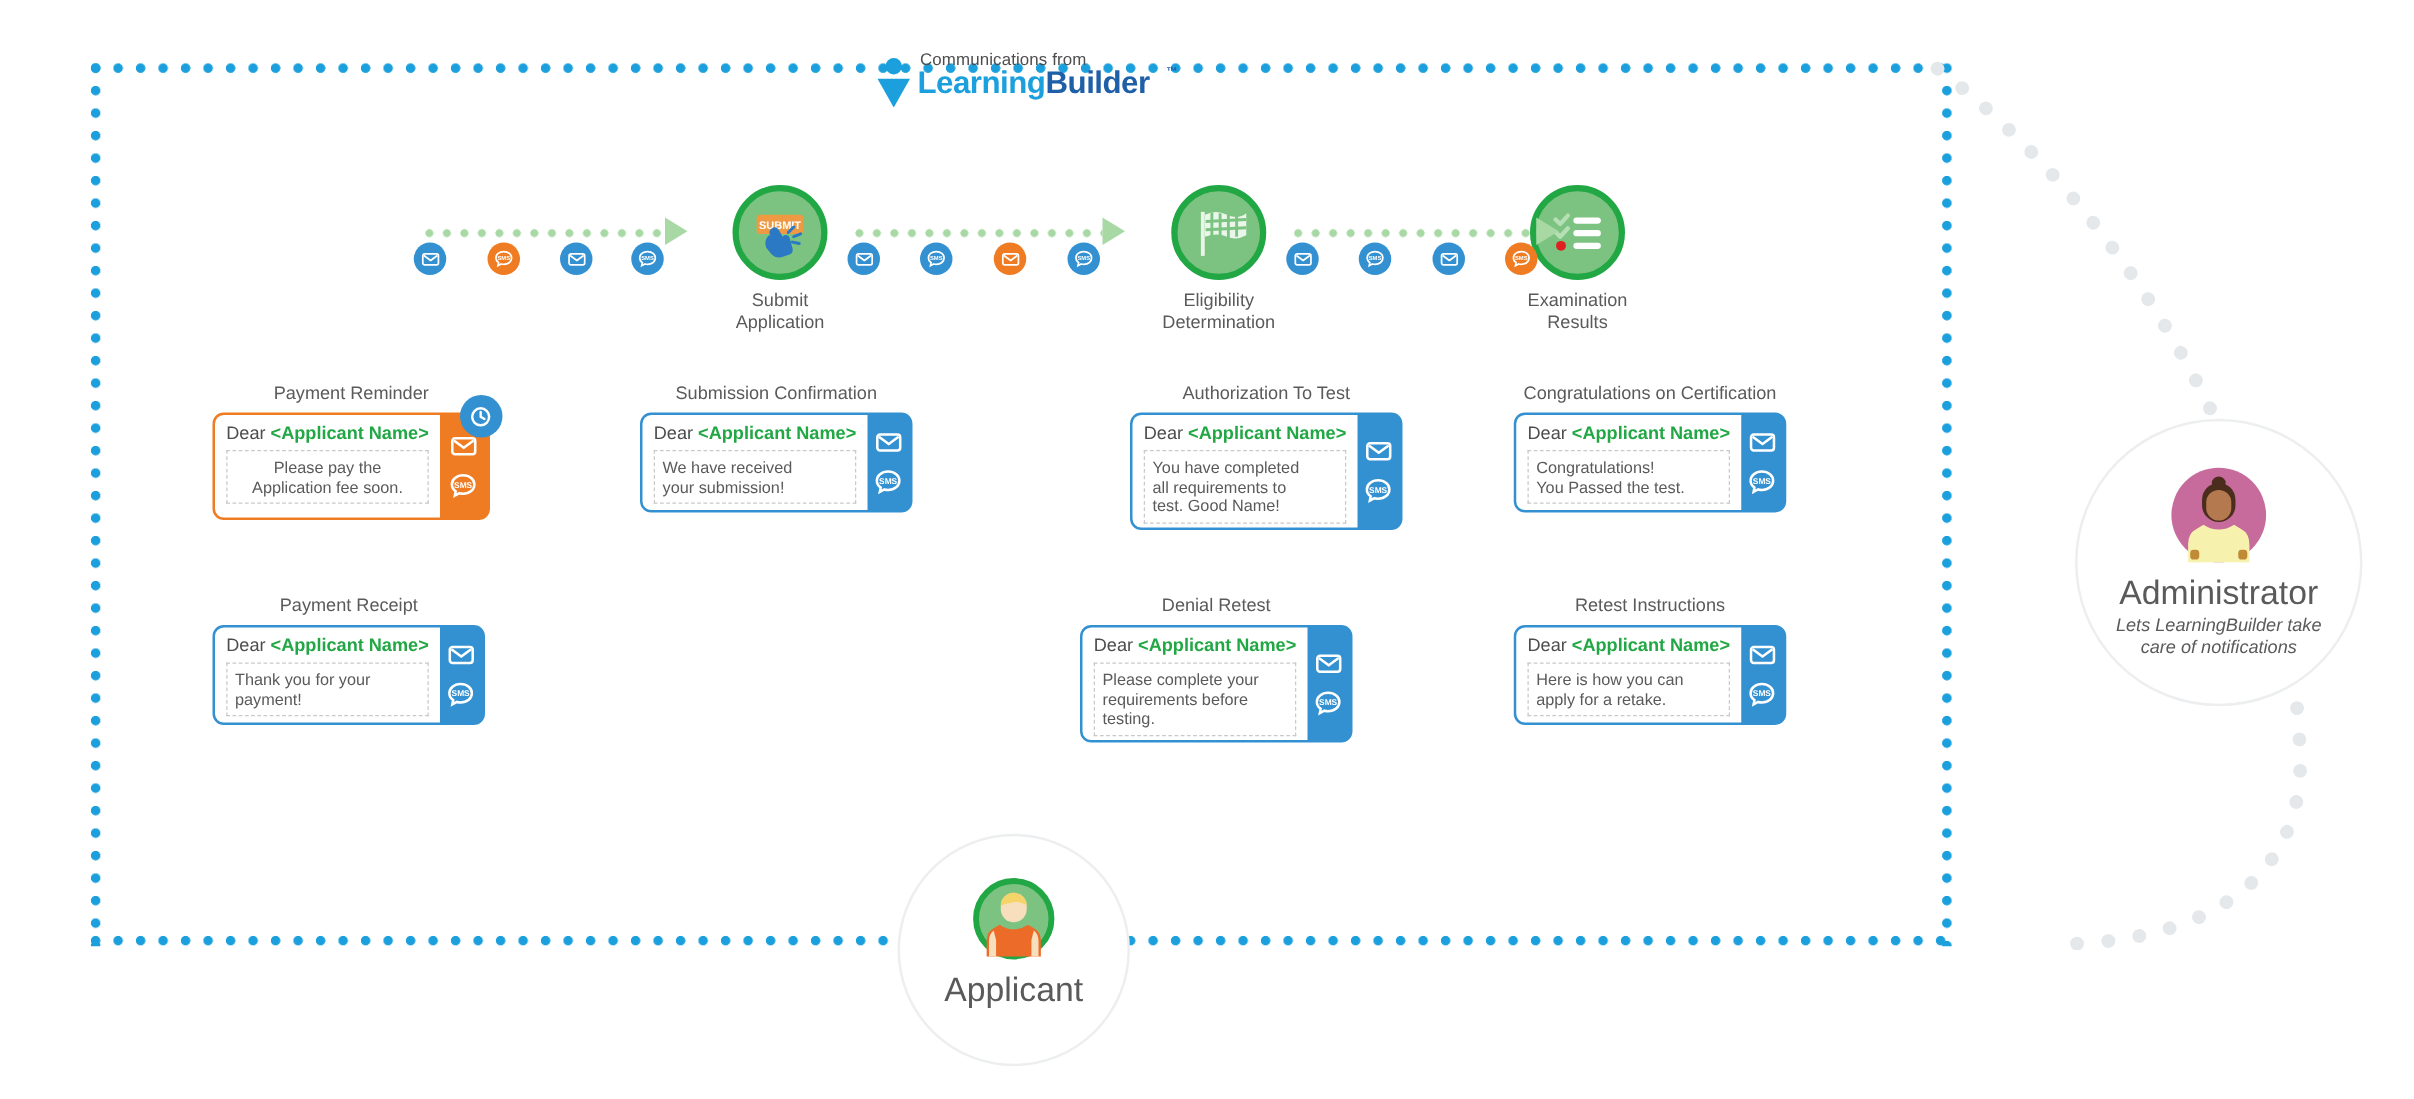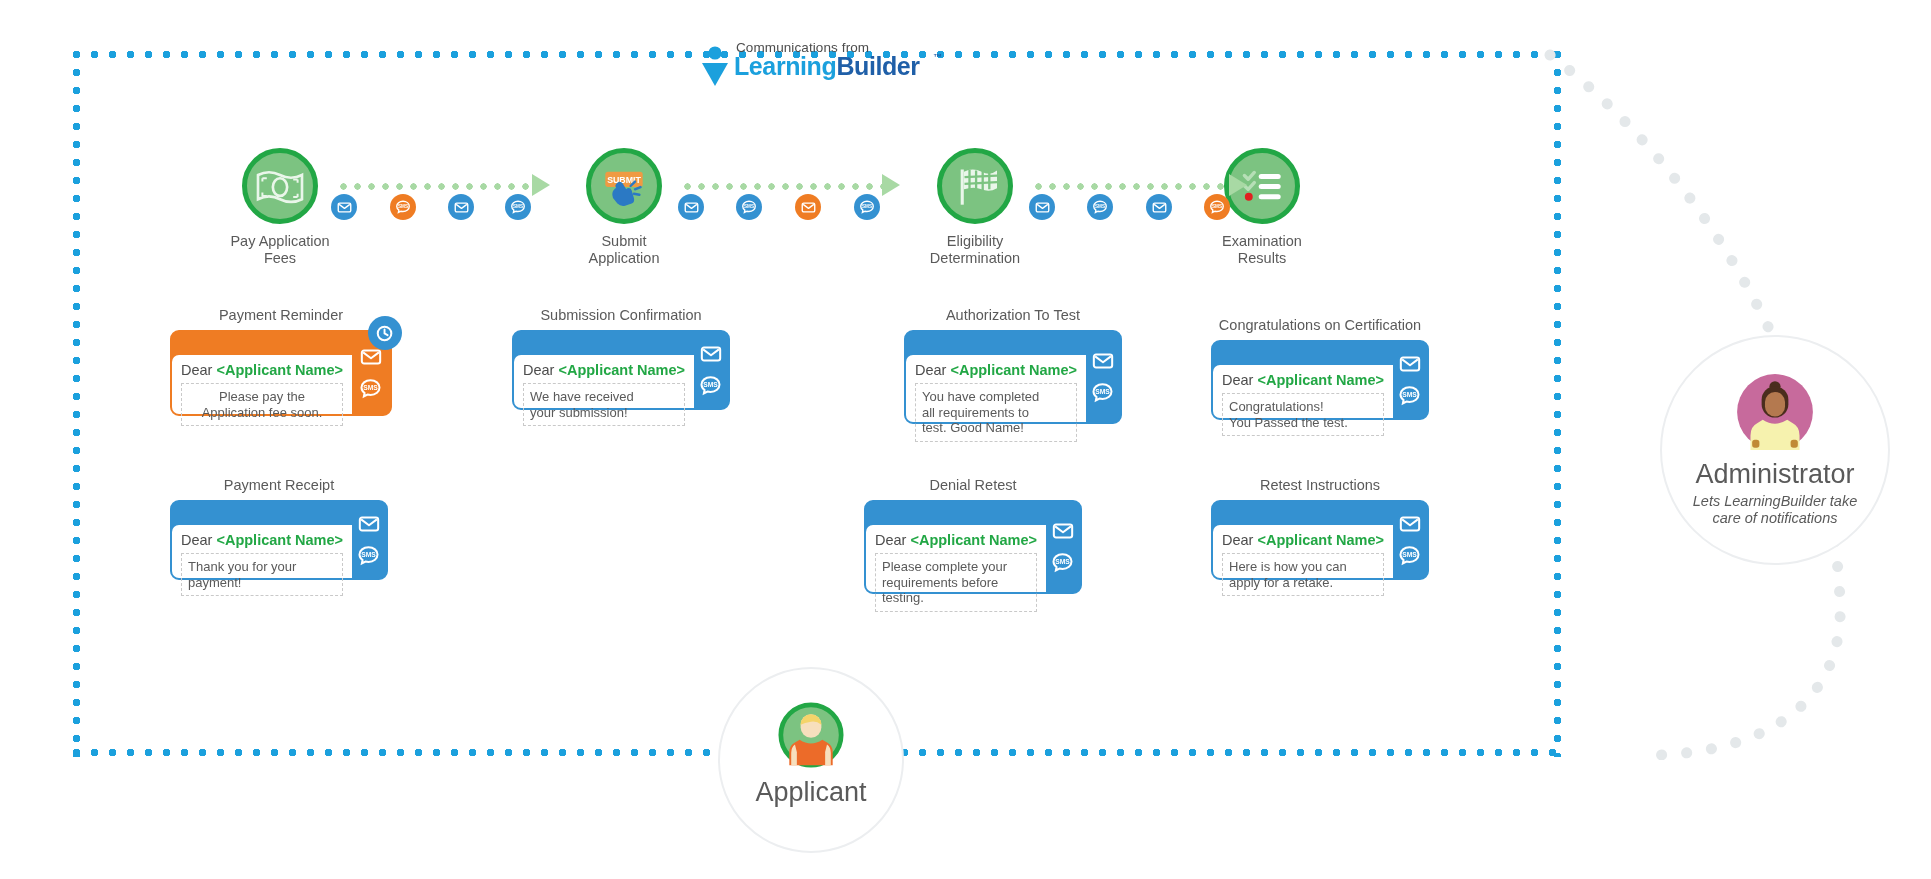--- a/index.html
+++ b/index.html
@@ -35,21 +35,21 @@
   .chip{position:absolute;width:26px;height:26px;border-radius:50%;display:flex;align-items:center;justify-content:center;}
   .chip.blue{background:#3491d1;}
   .chip.orange{background:#ef7c23;}
 
   
   .card-wrap{position:absolute;}
   .card-title{text-align:center;font-size:14.5px;color:#5a5a5a;margin-bottom:7px;white-space:nowrap;}
   .card{position:relative;border-radius:9px;display:flex;overflow:visible;box-sizing:border-box;}
   .card.blue{background:#3491d1;border:2px solid #3491d1;}
   .card.orange{background:#ef7c23;border:2px solid #ef7c23;}
-  .card-body{background:#fff;border-radius:7px 0 0 7px;flex:1;padding:7px 9px 9px 9px;box-sizing:border-box;margin-top:23px;}
+  .card-body{background:#fff;border-radius:7px 0 0 7px;flex:1;padding:7px 9px 9px 9px;box-sizing:border-box;}
   .card-greet{font-size:14.5px;color:#4d4d4d;white-space:nowrap;margin-bottom:5px;}
   .card-greet b{color:#22a745;}
   .card-msg{border:1px dashed #c9c9c9;padding:5px 6px;font-size:13px;color:#5a5a5a;line-height:15.5px;}
   .card-rail{width:46px;display:flex;flex-direction:column;align-items:center;justify-content:center;gap:9px;}
   .clock-badge{position:absolute;right:-12px;top:-16px;width:34px;height:34px;border-radius:50%;background:#3491d1;display:flex;align-items:center;justify-content:center;}
 
   
   .persona{position:absolute;border-radius:50%;border:2px solid #eceef0;background:#fff;display:flex;flex-direction:column;align-items:center;box-sizing:border-box;}
   .persona-name{font-size:27px;color:#5a5a5a;line-height:1;}
   .persona-sub{font-size:14.5px;color:#5a5a5a;text-align:center;line-height:17px;margin-top:5px;font-style:italic;}
@@ -73,34 +73,20 @@
       <circle cx="15" cy="7" r="6.6" fill="#1ba0dd"></circle>
       <path d="M2 17 L28 17 L15 40 Z" fill="#1ba0dd"></path>
     </svg>
     <div class="logo-top">Communications from</div>
     <div class="logo-main">
       <span>Learning</span><span class="cap"><span style="font-size:25px">Builder</span></span>
     </div>
     <div class="logo-tm">™</div>
   </div>
 
-  <div class="ms" style="left:222px;top:148px;">
-    <div class="ms-circle">
-      <svg viewBox="0 0 60 60" style="width:66px;height:66px;position:absolute;left:0;top:0;">
-        <path d="M10 20 Q20 15 30 20 T50 20 L50 42 Q40 47 30 42 T10 42 Z" fill="none" stroke="#eaf6ea" stroke-width="2.4"></path>
-        <ellipse cx="30" cy="31" rx="6.5" ry="8" fill="none" stroke="#eaf6ea" stroke-width="2.4"></ellipse>
-        <path d="M14 23 L18 23 M14 23 L14 26" stroke="#eaf6ea" stroke-width="1.8" fill="none"></path>
-        <path d="M46 24 L42 24 M46 24 L46 27" stroke="#eaf6ea" stroke-width="1.8" fill="none"></path>
-        <path d="M14 39 L18 39 M14 39 L14 36" stroke="#eaf6ea" stroke-width="1.8" fill="none"></path>
-        <path d="M46 40 L42 40 M46 40 L46 37" stroke="#eaf6ea" stroke-width="1.8" fill="none"></path>
-      </svg>
-    </div>
-    <div class="ms-label" style="white-space:pre-line;">Pay Application
-Fees</div>
-  </div>
 
   <div class="ms" style="left:566px;top:148px;">
     <div class="ms-circle">
       <svg viewBox="0 0 60 60" style="width:66px;height:66px;position:absolute;left:0;top:0;">
         <rect x="13" y="17" width="34" height="14" rx="2.5" fill="#ef9a43"></rect>
         <text x="30" y="27.5" font-size="8" font-weight="bold" fill="#ffffff" text-anchor="middle" font-family="Liberation Sans, sans-serif">SUBMIT</text>
         <path d="M22 32 q-4 4 -2 9 l4 5 q3 3 7 2 l6 -2 q3 -1 2 -5 l-2 -7 q-1 -3 -4 -2 l-1 1 -3 -5 q-2 -3 -5 -1 q-3 2 -1 5 z" fill="#2b79c4"></path>
         <path d="M36 30 l4 -4 M40 33 l5 -2 M39 37 l5 1" stroke="#2b79c4" stroke-width="2.2" stroke-linecap="round" fill="none"></path>
       </svg>
     </div>
@@ -287,21 +273,21 @@
             <path d="M3.4 7 L12 13.4 L20.6 7" fill="none" stroke="#fff" stroke-width="2.2" stroke-linejoin="round"></path>
           </svg>
         <svg viewBox="0 0 24 24" style="width:23px;height:23px;">
             <path d="M12 3.4 C6.6 3.4 2.6 6.8 2.6 11 c0 2.3 1.2 4.3 3.2 5.7 l-0.7 3.6 3.8 -2 c1 0.25 2 0.4 3.1 0.4 5.4 0 9.4 -3.4 9.4 -7.7 S17.4 3.4 12 3.4 z" fill="none" stroke="#fff" stroke-width="2.1"></path>
             <text x="12" y="13.6" font-size="7" font-weight="bold" fill="#fff" text-anchor="middle" font-family="Liberation Sans, sans-serif">SMS</text>
           </svg>
       </div>
     </div>
   </div>
 
-  <div class="card-wrap" style="left:1211px;top:317px;width:218px;">
+  <div class="card-wrap" style="left:1211px;top:307px;width:218px;">
     <div class="card-title">Congratulations on Certification</div>
     <div class="card blue" style="height:80px;">
       <div class="card-body">
         <div class="card-greet"><span>Dear </span><b>&lt;Applicant Name&gt;</b></div>
         <div class="card-msg" style="white-space:pre-line;">Congratulations!
 You Passed the test.</div>
       </div>
       <div class="card-rail">
         <svg viewBox="0 0 24 24" style="width:22px;height:22px;">
             <rect x="2" y="5" width="20" height="14" rx="2.4" fill="none" stroke="#fff" stroke-width="2.2"></rect>

